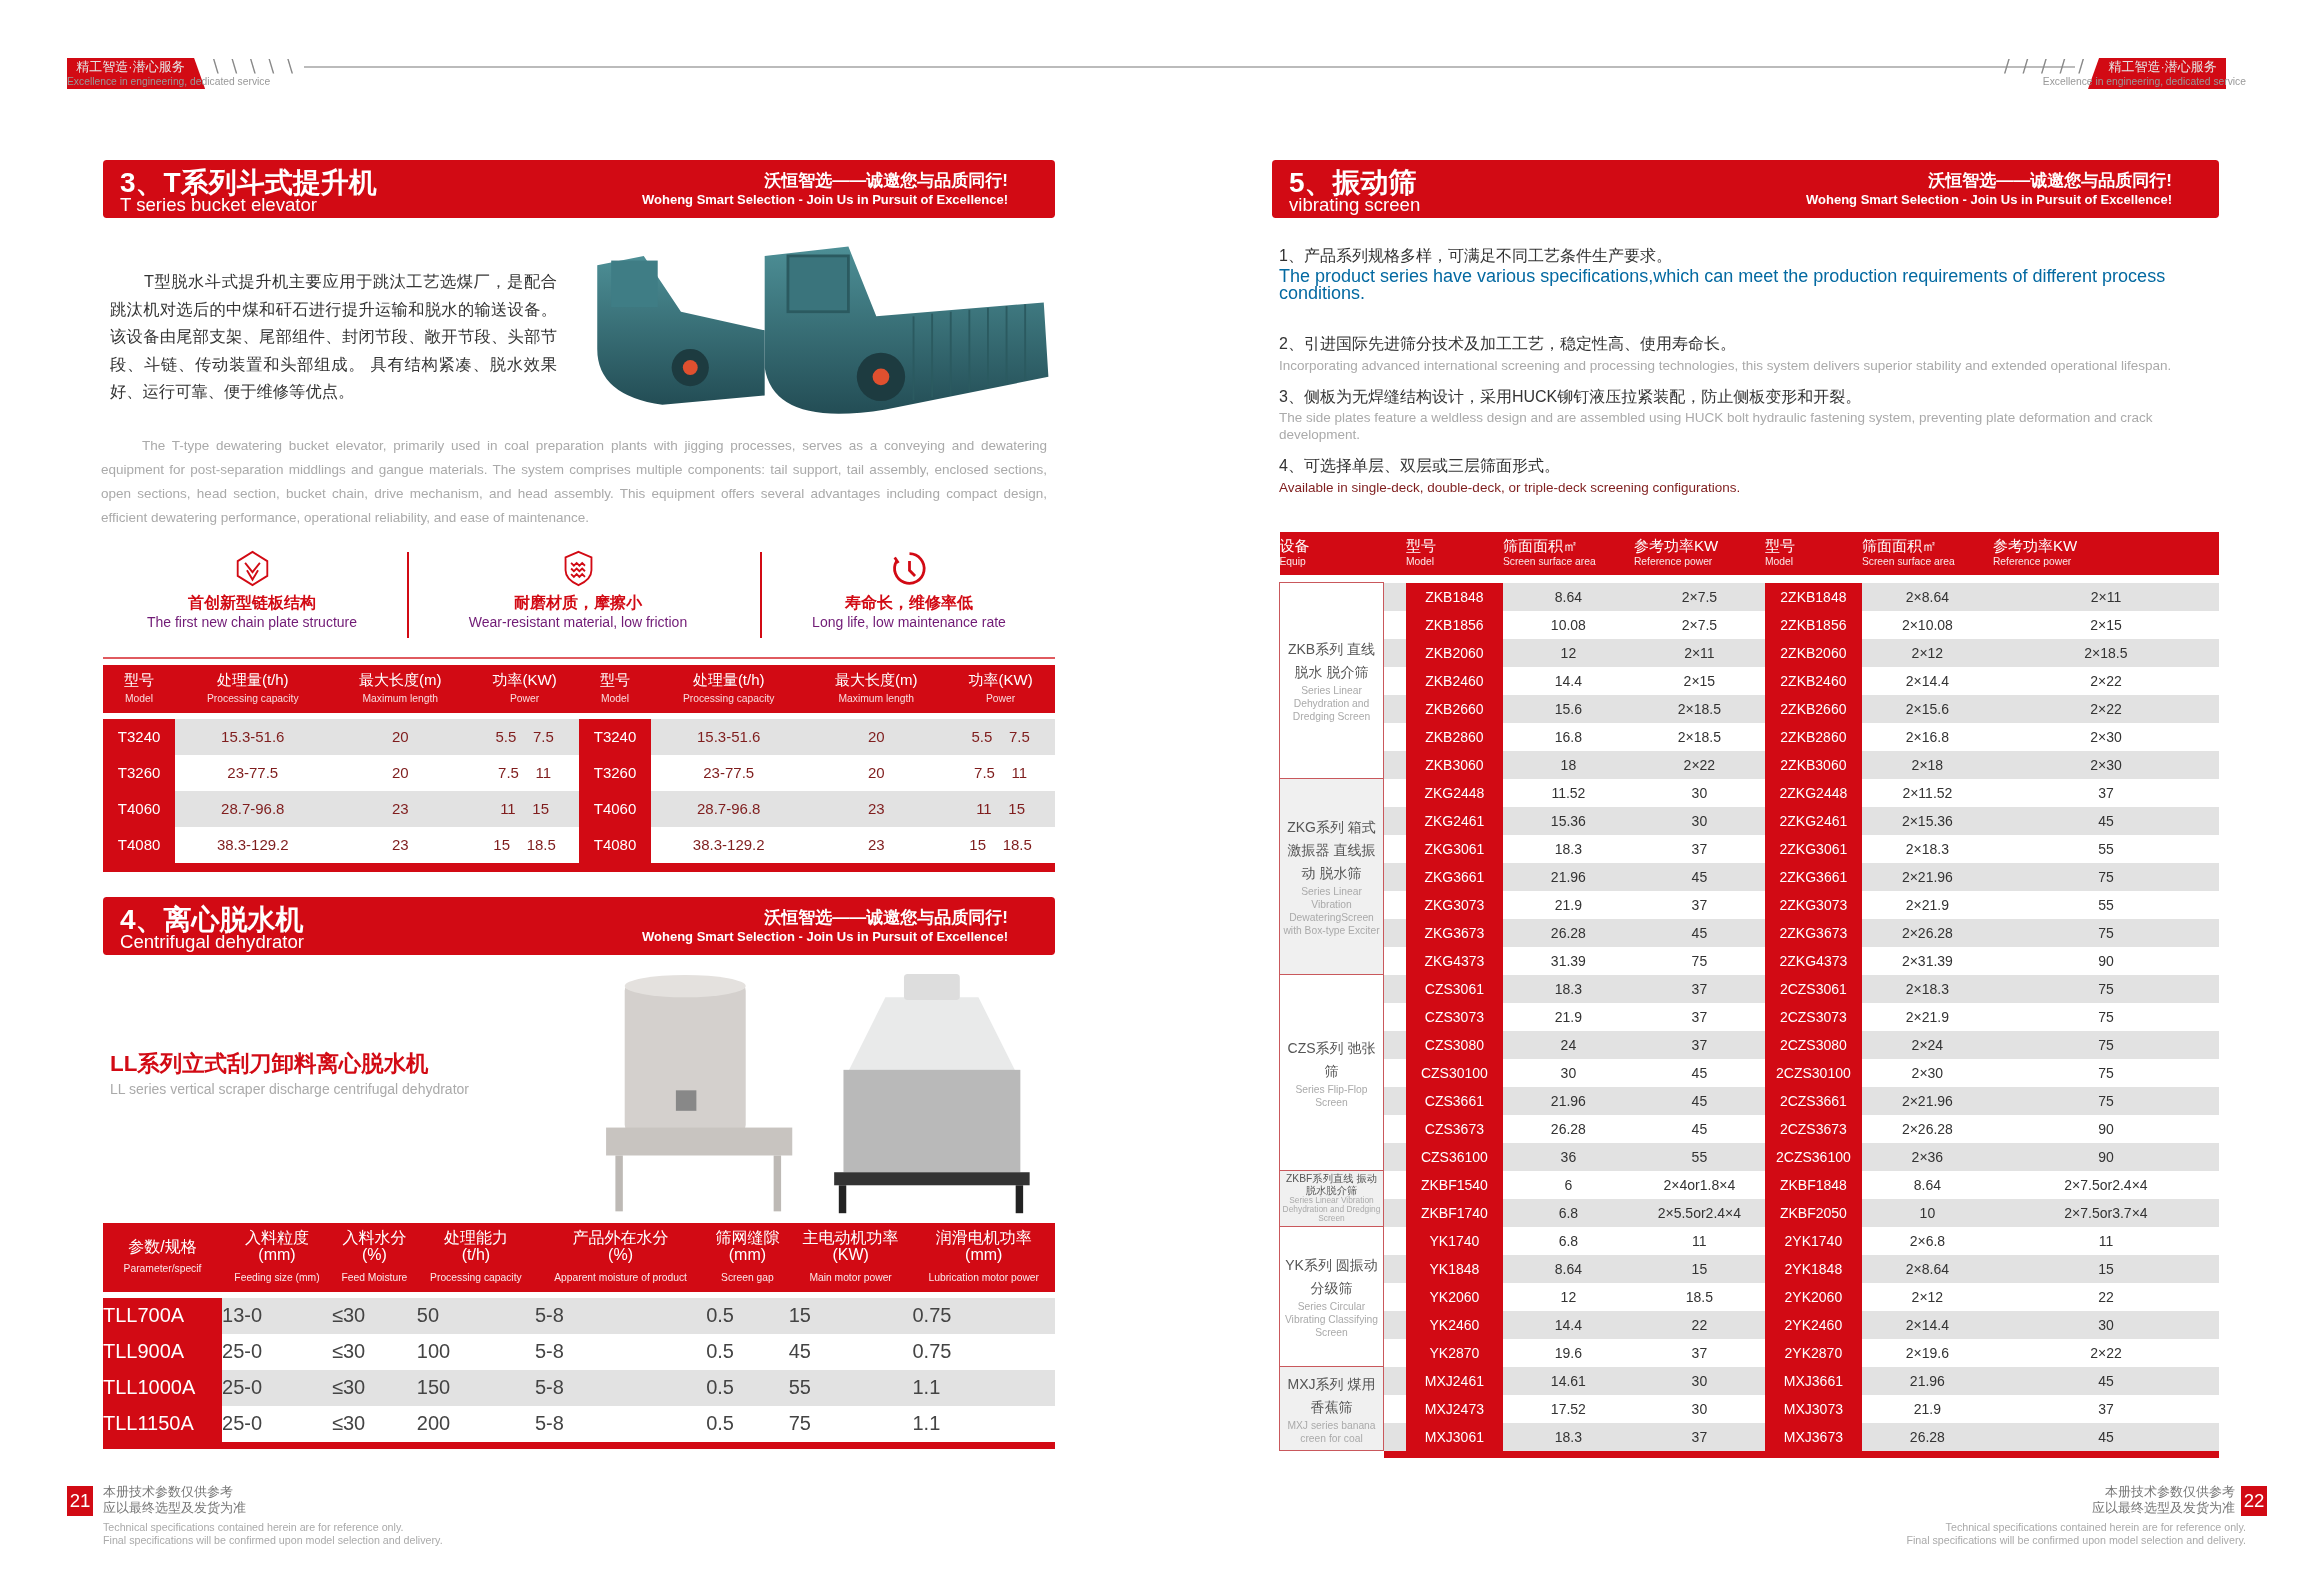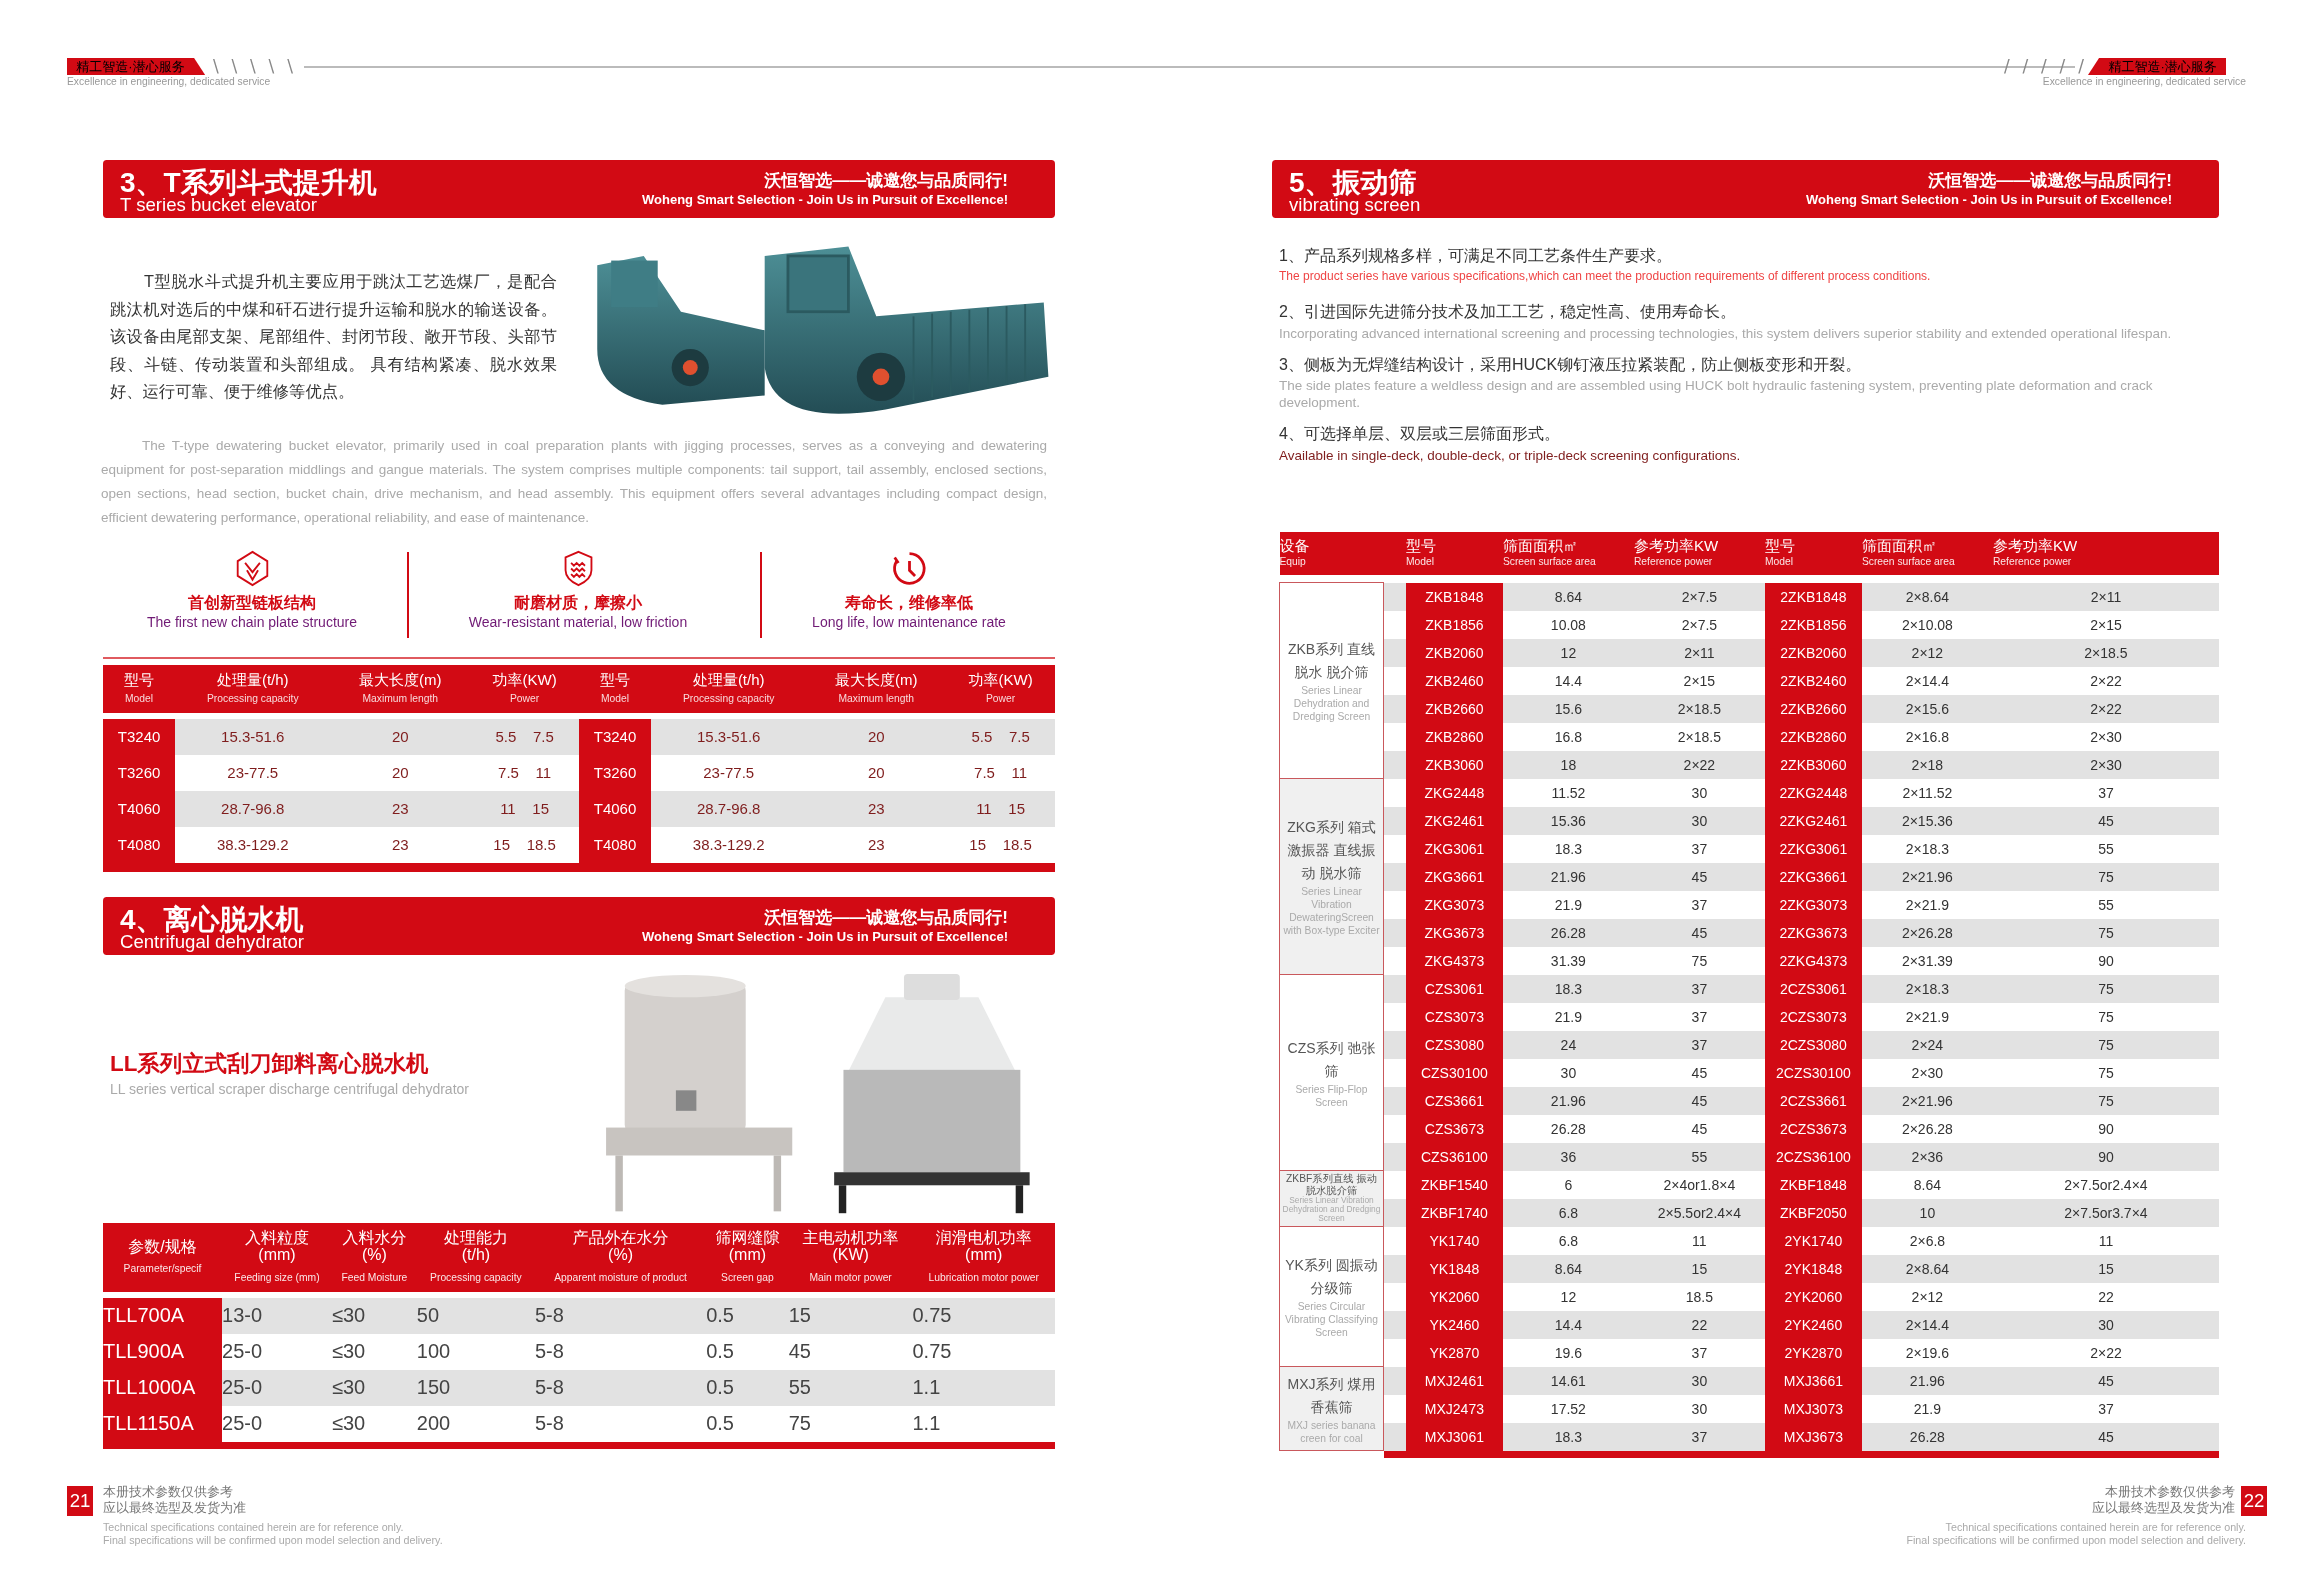--- a/index.html
+++ b/index.html
@@ -1,19 +1,19 @@
 <!DOCTYPE html>
 <html style="font-size:15px"><head>
 <meta charset="utf-8">
 <style>
 *{box-sizing:border-box;margin:0;padding:0}
 body{width:2313px;height:1570px;background:#fff;font-family:"Liberation Sans","DejaVu Sans",sans-serif;color:#333;position:relative;overflow:hidden}
 .abs{position:absolute}
 .red{background:#d20a14}
-.hdr-tag{position:absolute;top:58px;height:17px;color:#000000;font-size:13px;line-height:17px;padding:0 9.3px;white-space:nowrap}
+.hdr-tag{position:absolute;top:58px;height:31px;color:#e5e5e5;font-size:13px;line-height:17px;padding:0 9.3px;white-space:nowrap}
 .hdr-sub{position:absolute;top:76px;font-size:10.3px;color:#999;white-space:nowrap}
 .slashes{position:absolute;top:56px;font-size:17px;color:#888;letter-spacing:3.7px;font-family:"DejaVu Sans",sans-serif}
 .hline{position:absolute;top:66px;height:1.9px;background:#bbb}
 .banner{position:absolute;height:58px;border-radius:3.7px;color:#fff}
 .banner .t1{position:absolute;left:17px;top:3.7px;font-size:28px;font-weight:bold;white-space:nowrap}
 .banner .t2{position:absolute;left:17px;top:34px;font-size:18.6px;white-space:nowrap;font-weight:300}
 .banner .r1{position:absolute;right:47px;top:9.3px;font-size:17px;font-weight:bold;white-space:nowrap}
 .banner .r2{position:absolute;right:47px;top:32px;font-size:13px;font-weight:bold;white-space:nowrap}
 .para-zh{font-size:16.3px;line-height:27.5px;color:#333;text-align:justify}
 .para-en{font-size:13.5px;line-height:24px;color:#aaa;text-align:justify}
@@ -294,21 +294,21 @@
 
 <div class="banner red" style="left:1272px;top:160px;width:947px">
   <div class="t1">5、振动筛</div>
   <div class="t2">vibrating screen</div>
   <div class="r1">沃恒智选——诚邀您与品质同行!</div>
   <div class="r2">Woheng Smart Selection - Join Us in Pursuit of Excellence!</div>
 </div>
 
 <div class="abs" style="left:1279px;top:246px;width:932px">
   <div style="font-size:16px;color:#333;height:22.4px">1、产品系列规格多样，可满足不同工艺条件生产要求。</div>
-  <div style="font-size:12px;color:#ef4444;line-height:17px;margin-bottom:17px">The product series have various specifications,which can meet the production requirements of different process conditions.</div>
+  <div style="font-size:18px;color:#0369a1;line-height:17px;margin-bottom:32px">The product series have various specifications,which can meet the production requirements of different process conditions.</div>
   <div style="font-size:16px;color:#333;height:22.4px">2、引进国际先进筛分技术及加工工艺，稳定性高、使用寿命长。</div>
   <div style="font-size:13.5px;color:#aaa;line-height:17px;margin-bottom:13px;width:923px">Incorporating advanced international screening and processing technologies, this system delivers superior stability and extended operational lifespan.</div>
   <div style="font-size:16px;color:#333;height:22.4px">3、侧板为无焊缝结构设计，采用HUCK铆钉液压拉紧装配，防止侧板变形和开裂。</div>
   <div style="font-size:13.5px;color:#aaa;line-height:17px;margin-bottom:13px;width:923px">The side plates feature a weldless design and are assembled using HUCK bolt hydraulic fastening system, preventing plate deformation and crack development.</div>
   <div style="font-size:16px;color:#333;height:22.4px">4、可选择单层、双层或三层筛面形式。</div>
   <div style="font-size:13.5px;color:#7f1d1d;line-height:17px">Available in single-deck, double-deck, or triple-deck screening configurations.</div>
 </div>
 
 <table class="vtab">
   <thead>

